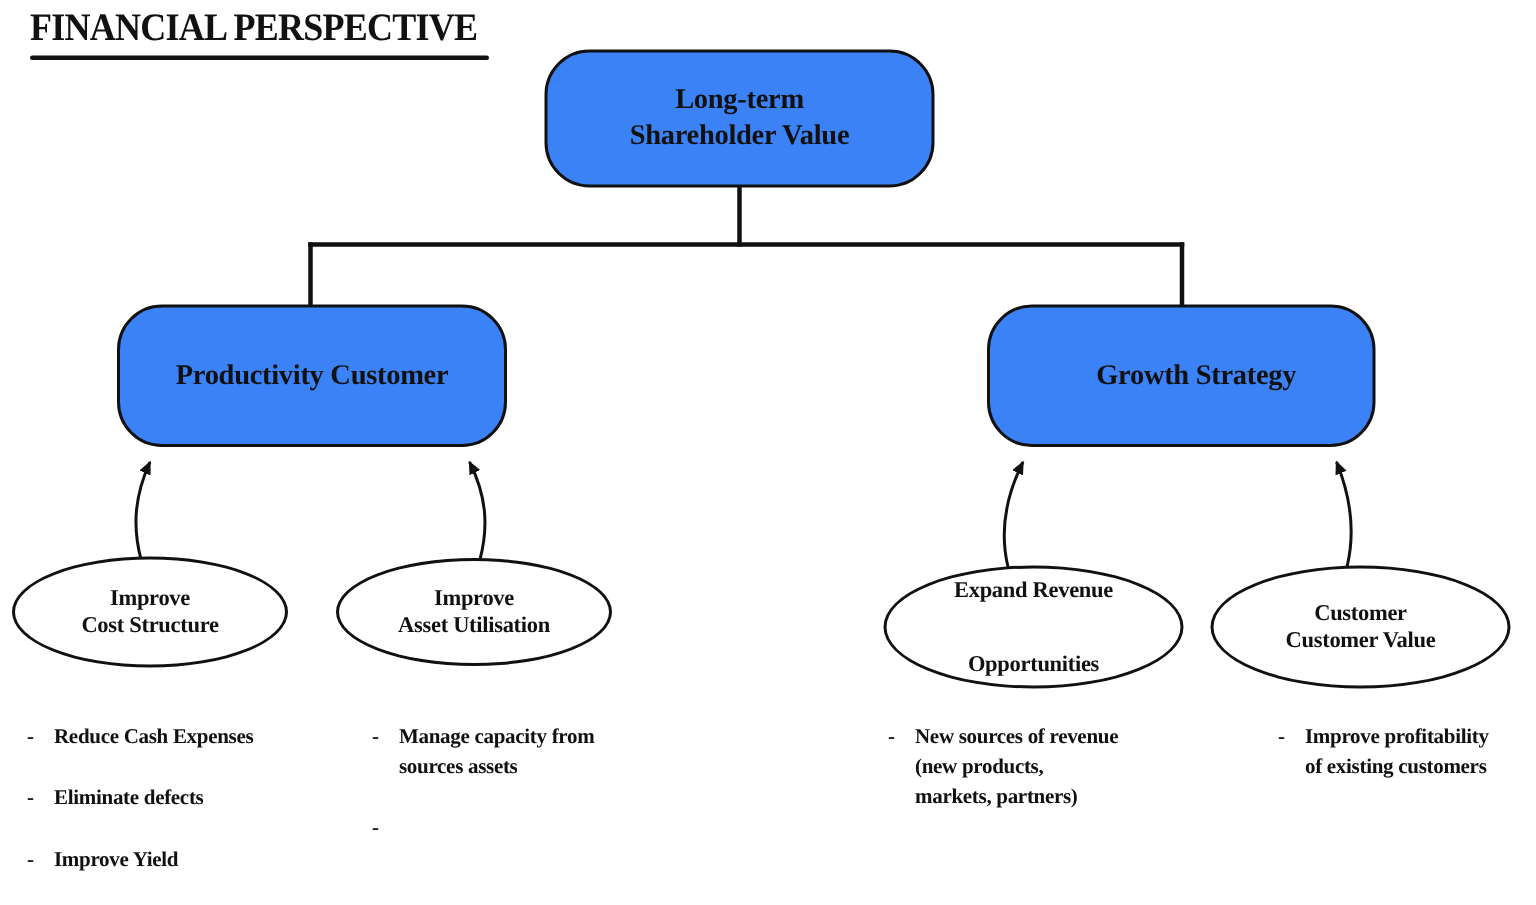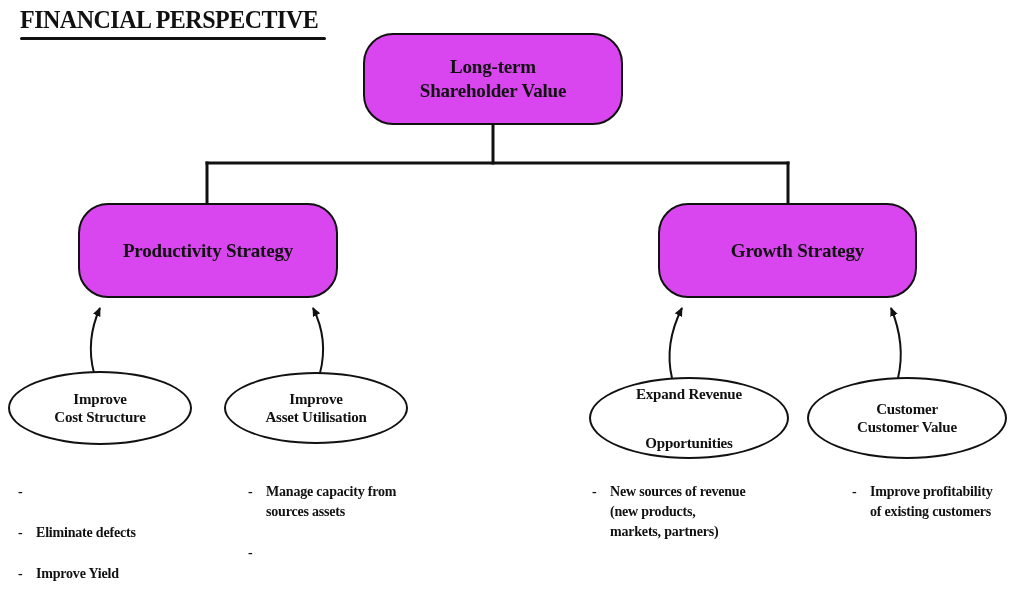--- a/index.html
+++ b/index.html
@@ -13,21 +13,21 @@
     margin:0; font-size:24px; font-weight:700; letter-spacing:-0.5px;
     color:#111111; white-space:nowrap; transform:scaleY(1.08); transform-origin:left top;
   }
   .title-underline {
     width:306px; height:3px; background:#111111; border-radius:2px; margin-top:5px;
   }
   svg.connectors { position:absolute; left:0; top:0; width:1024px; height:603px; pointer-events:none; }
 
   .rbox {
     position:absolute; box-sizing:border-box; border:2.6px solid #111111; border-radius:30px;
-    background:#d946ef; display:flex; flex-direction:column; align-items:center; justify-content:center;
+    background:#3b82f6; display:flex; flex-direction:column; align-items:center; justify-content:center;
     text-align:center; font-weight:700; font-size:19px; line-height:24px; letter-spacing:-0.2px;
   }
   .box-top  { left:363px; top:33px;  width:260px; height:92px; }
   .box-prod { left:78px;  top:203px; width:260px; height:95px; }
   .box-grow { left:658px; top:203px; width:259px; height:95px;padding-left:20px; }
 
   .ellipse {
     position:absolute; box-sizing:border-box; border:2.4px solid #111111; border-radius:50%;
     background:#ffffff; display:flex; flex-direction:column; align-items:center; justify-content:center;
     text-align:center; font-weight:700; font-size:15px; line-height:18px; letter-spacing:-0.2px;
@@ -79,21 +79,21 @@
       <path d="M 672,378 C 666,353 671,330 682,308" marker-end="url(#ah)"></path>
       <path d="M 898,378 C 904,353 900,330 891,308" marker-end="url(#ah)"></path>
     </g>
   </svg>
 
   <div class="rbox box-top">
     <span>Long-term</span>
     <span>Shareholder Value</span>
   </div>
   <div class="rbox box-prod">
-    <span>Productivity Strategy</span>
+    <span>Productivity Customer</span>
   </div>
   <div class="rbox box-grow">
     <span>Growth Strategy</span>
   </div>
 
   <div class="ellipse ell-cost">
     <span>Improve</span>
     <span>Cost Structure</span>
   </div>
   <div class="ellipse ell-asset">
@@ -105,20 +105,21 @@
     <span>Opportunities</span>
   </div>
   <div class="ellipse ell-cust">
     <span>Customer</span>
     <span>Customer Value</span>
   </div>
 
   <ul class="blist list-cost">
     <li>
       <span class="dash">-</span>
+      <span class="btext">Reduce Cash Expenses</span>
     </li>
     <li>
       <span class="dash">-</span>
       <span class="btext">Eliminate defects</span>
     </li>
     <li>
       <span class="dash">-</span>
       <span class="btext">Improve Yield</span>
     </li>
   </ul>

